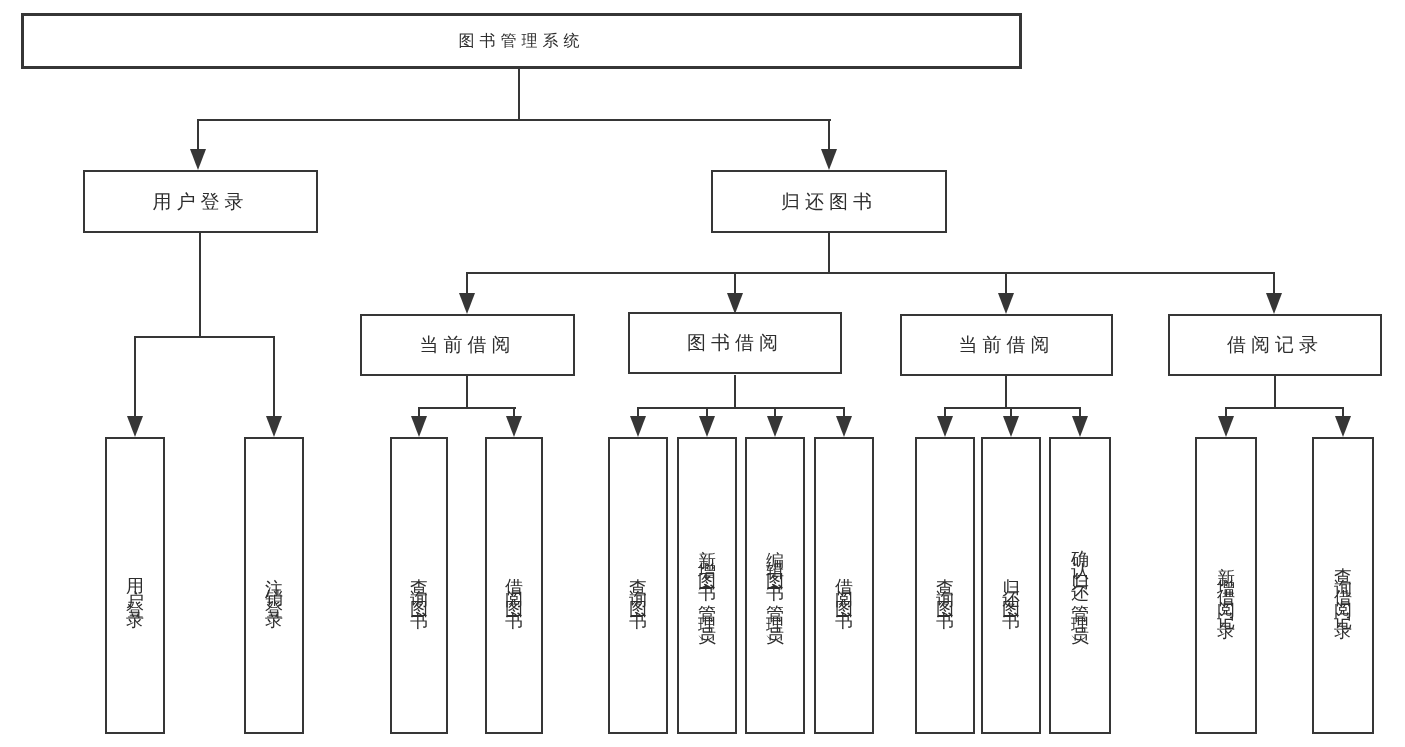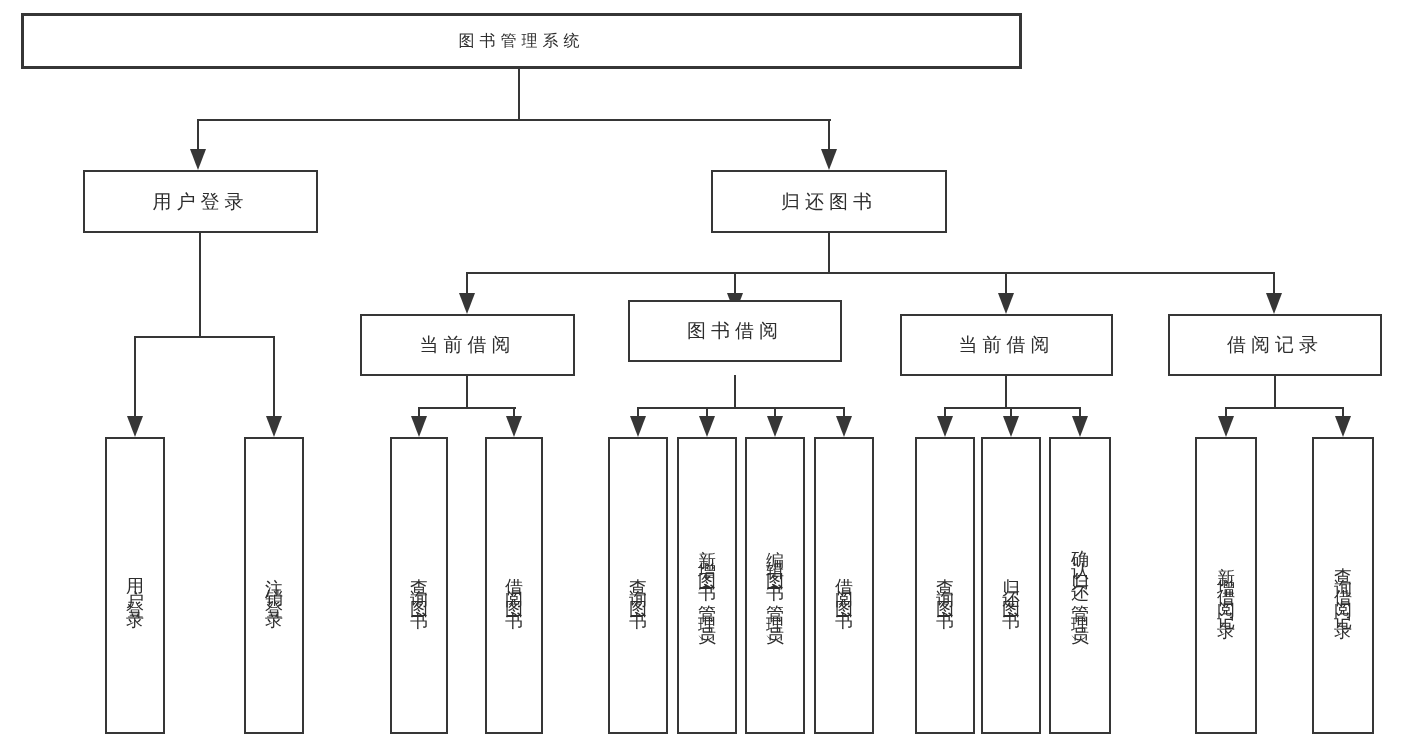--- a/index.html
+++ b/index.html
@@ -108,21 +108,21 @@
   </div>
 
   <div class="node" style="left:711px;top:170px;width:236px;height:63px">
     <span>归还图书</span>
   </div>
 
   <div class="node" style="left:360px;top:314px;width:215px;height:62px">
     <span>当前借阅</span>
   </div>
 
-  <div class="node" style="left:628px;top:300px;width:214px;height:62px">
+  <div class="node" style="left:628px;top:312px;width:214px;height:62px">
     <span>图书借阅</span>
   </div>
 
   <div class="node" style="left:900px;top:314px;width:213px;height:62px">
     <span>当前借阅</span>
   </div>
 
   <div class="node" style="left:1168px;top:314px;width:214px;height:62px">
     <span>借阅记录</span>
   </div>

